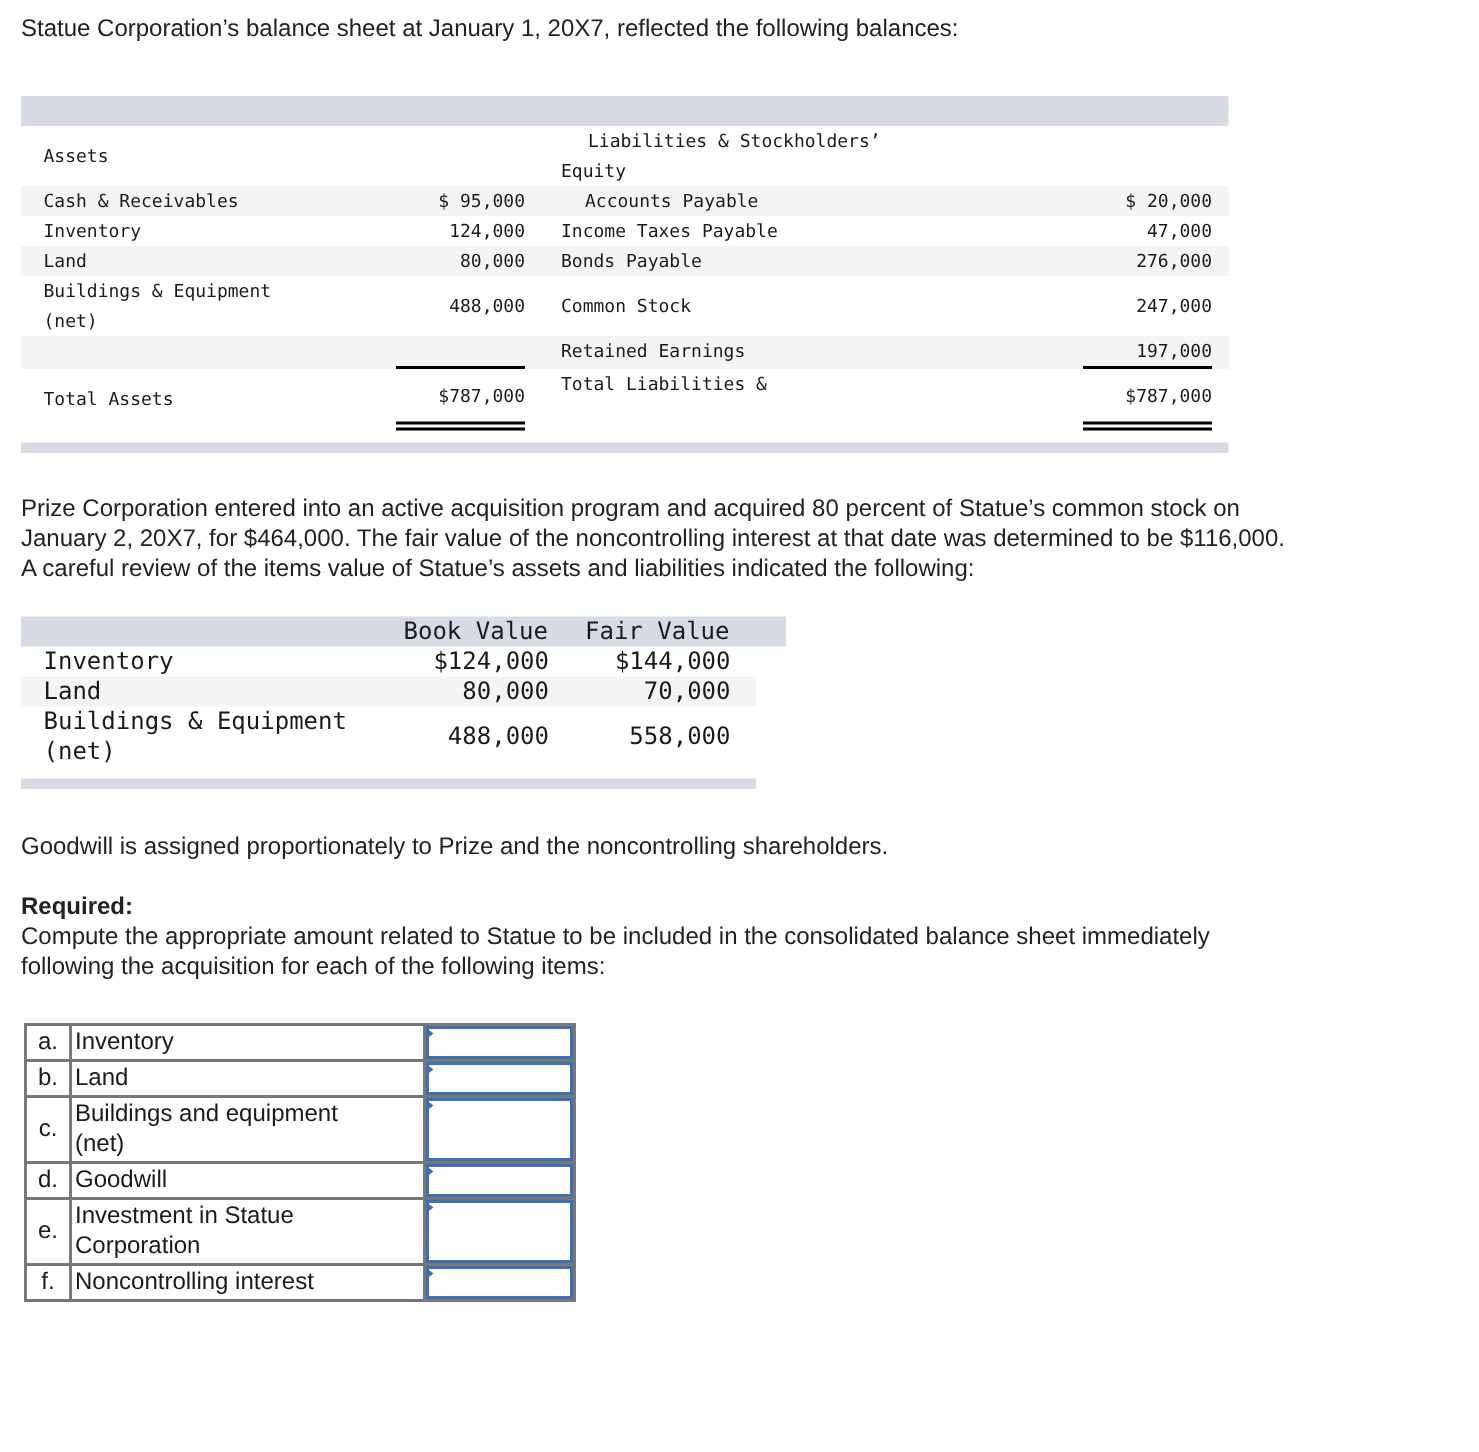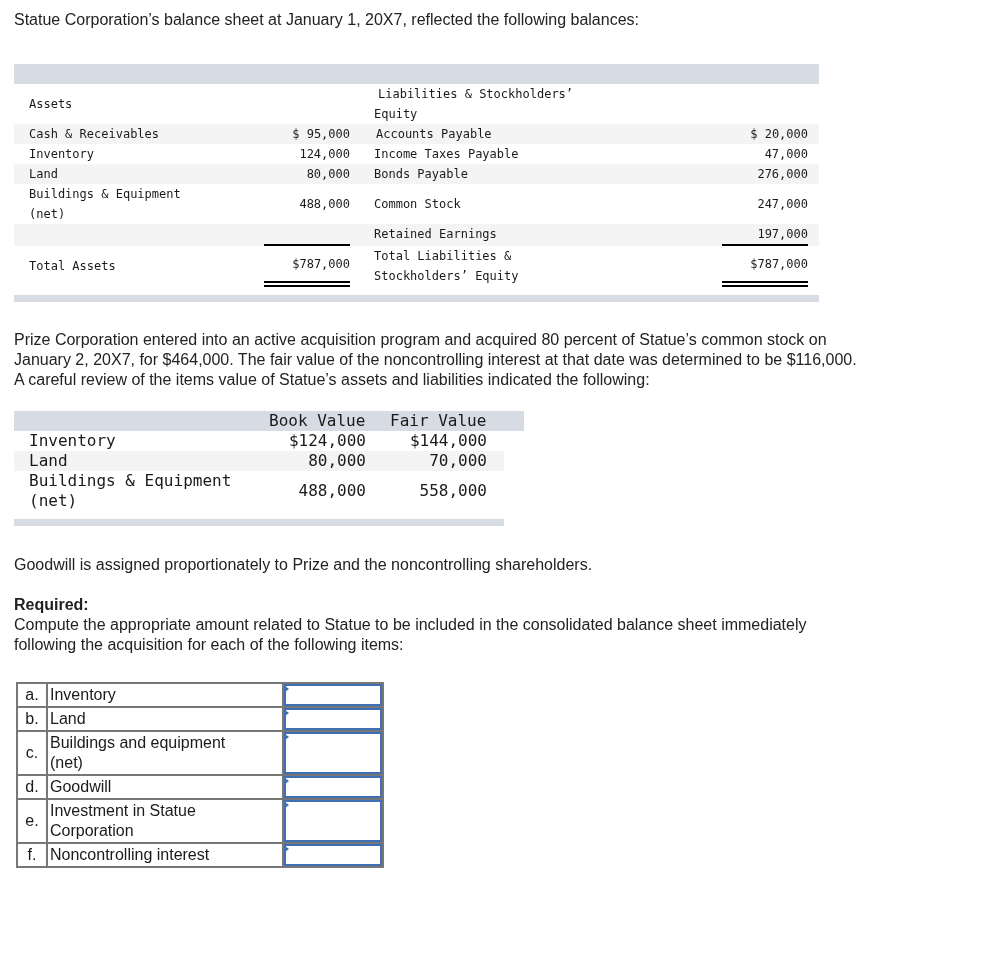--- a/index.html
+++ b/index.html
@@ -36,28 +36,28 @@
 </head>
 <body>
 
 <div class="para sans" style="top:10px;">Statue Corporation’s balance sheet at January 1, 20X7, reflected the following balances:</div>
 
 <div class="bs mono">
   <div class="bar" style="top:0; width:805px;"></div>
 
   <div class="row" style="top:20px; height:40px;">
     <span class="cell" style="left:15px; top:10px;">Assets</span>
-    <span class="cell" style="left:364px; top:0;">Liabilities &amp; Stockholders’</span>
+    <span class="cell" style="left:378px; top:0;">Liabilities &amp; Stockholders’</span>
     <span class="cell" style="left:360px; top:20px;">Equity</span>
   </div>
 
   <div class="row stripe" style="top:60px; height:20px;">
     <span class="cell" style="left:15px;">Cash &amp; Receivables</span>
     <span class="cell right" style="left:236px; width:100px;">$ 95,000</span>
-    <span class="cell" style="left:362px;">Accounts Payable</span>
+    <span class="cell" style="left:376px;">Accounts Payable</span>
     <span class="cell right" style="left:694px; width:100px;">$ 20,000</span>
   </div>
 
   <div class="row" style="top:80px; height:20px;">
     <span class="cell" style="left:15px;">Inventory</span>
     <span class="cell right" style="left:236px; width:100px;">124,000</span>
     <span class="cell" style="left:360px;">Income Taxes Payable</span>
     <span class="cell right" style="left:694px; width:100px;">47,000</span>
   </div>
 
@@ -80,21 +80,20 @@
     <span class="cell" style="left:360px;">Retained Earnings</span>
     <span class="cell right" style="left:708px; width:86px;">197,000</span>
   </div>
   <div class="tline" style="left:250px; top:180px; width:86px;"></div>
   <div class="tline" style="left:708px; top:180px; width:86px;"></div>
 
   <div class="row" style="top:182px; height:40px;">
     <span class="cell" style="left:15px; top:10px;">Total Assets</span>
     <span class="cell right" style="left:236px; width:100px; top:8px;">$787,000</span>
     <span class="cell" style="left:360px; top:0;">Total Liabilities &amp;</span>
-    <span class="cell" style="left:360px; top:20px;">Stockholders’ Equity</span>
     <span class="cell right" style="left:694px; width:100px; top:8px;">$787,000</span>
   </div>
   <div class="dline" style="left:250px; top:217px; width:86px;"></div>
   <div class="dline" style="left:708px; top:217px; width:86px;"></div>
 
   <div class="bar" style="top:231px; height:7px; width:805px;"></div>
 </div>
 
 <div class="para sans" style="top:330px;">
   <div>Prize Corporation entered into an active acquisition program and acquired 80 percent of Statue’s common stock on</div>

